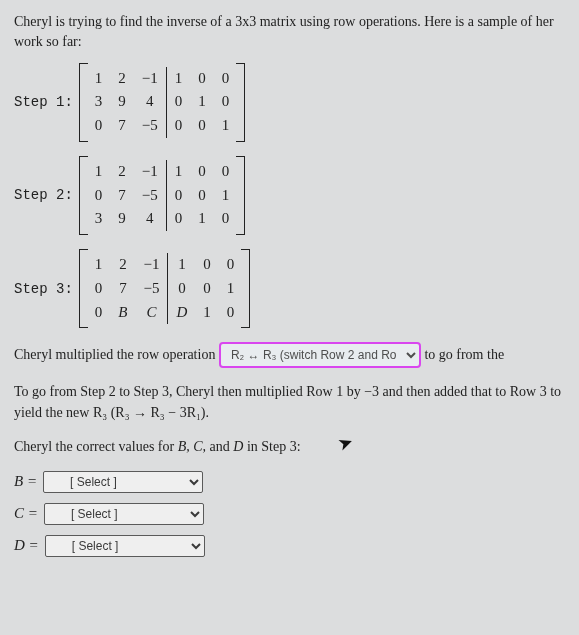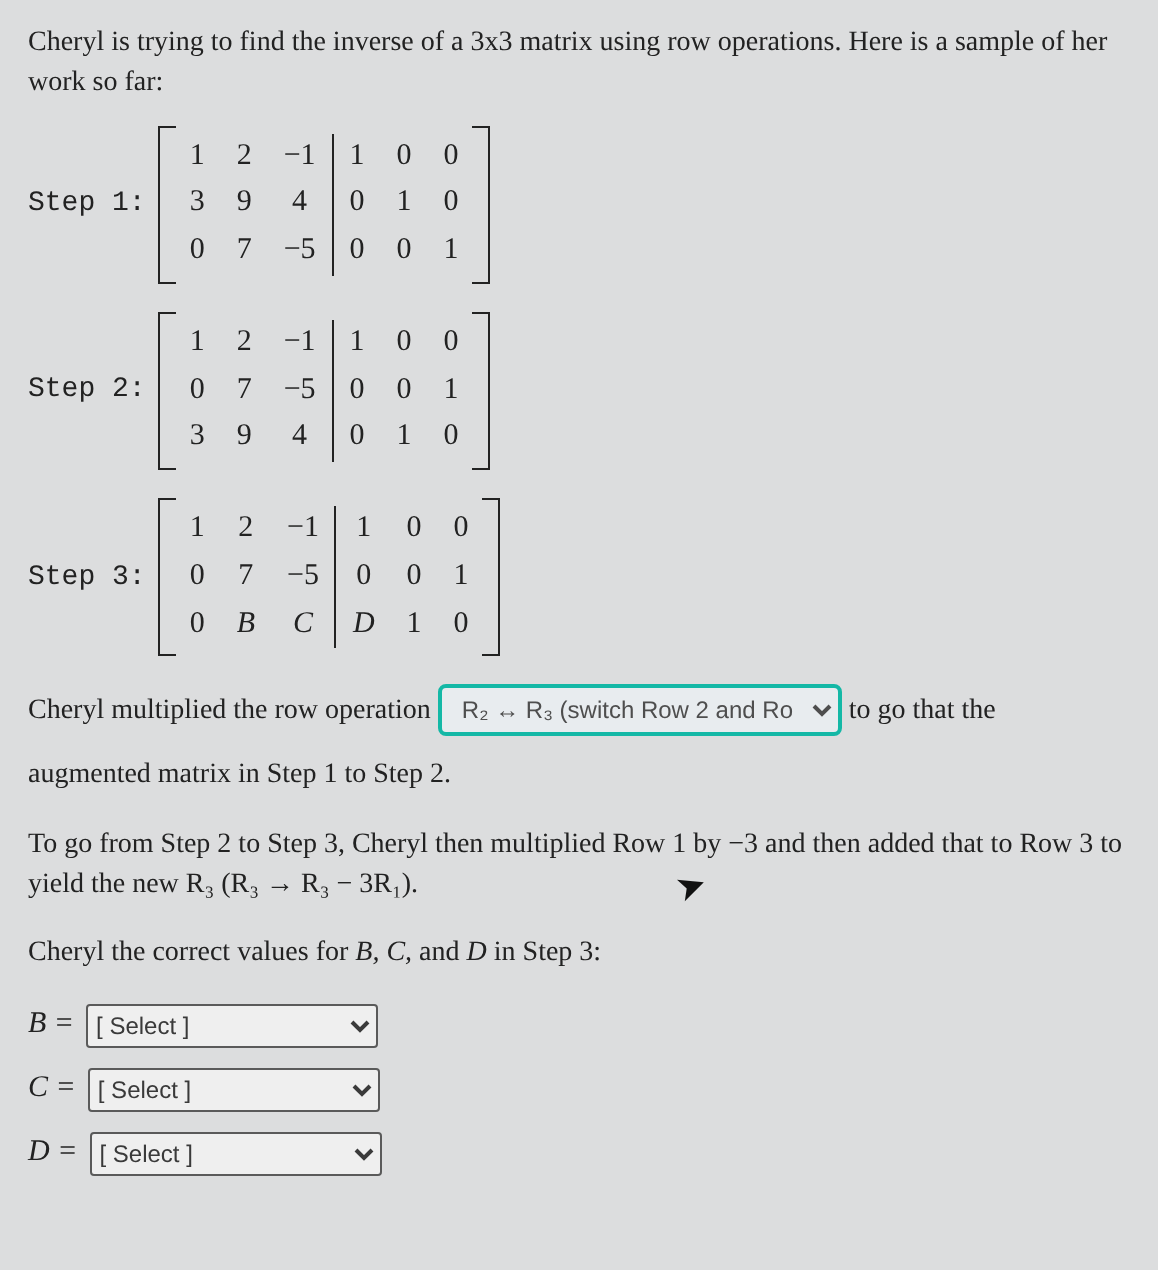--- a/index.html
+++ b/index.html
@@ -35,38 +35,38 @@
   .matrix td {
     padding: 1px 8px;
     text-align: center;
     min-width: 20px;
     font-size: 15px;
   }
   .matrix td.aug-left { border-right: 1.6px solid #222; }
   .para { margin: 14px 0; }
   .math-i { font-style: italic; font-family: 'Times New Roman', serif; }
   select.row-op {
-    border: 2px solid #14b8a6;
+    border: 2px solid #d946ef;
     border-radius: 4px;
     background: #e8ecef;
     color: #4e4e4e;
     padding: 3px 6px;
     font-size: 12px;
     font-family: Arial, sans-serif;
     max-width: 210px;
   }
   select.small {
     border: 1px solid #5a5a5a;
     border-radius: 2px;
     background: #efefef;
     color: #3a3a3a;
-    padding: 2px 0;
+    padding: 2px 22px;
     font-size: 12px;
     font-family: Arial, sans-serif;
-    width: 146px;
+    width: 160px;
   }
   .ans-row { display: flex; align-items: center; margin: 10px 0; }
   .ans-row .lbl { font-style: italic; font-family: 'Times New Roman', serif; margin-right: 6px; font-size: 15px; }
   .cursor {
     position: absolute;
     left: 338px; top: 430px;
     font-size: 18px;
     color: #111;
     transform: rotate(-20deg);
     pointer-events: none;
@@ -178,22 +178,21 @@
     </tbody>
       </table>
   </div>
 </div>
 
 <div class="para">
   <span>Cheryl multiplied the row operation</span>
   <select class="row-op">
     <option>R₂ ↔ R₃ (switch Row 2 and Ro</option>
   </select>
-  <span>to go that the</span>
-  <div style="margin-top:10px;">augmented matrix in Step 1 to Step 2.</div>
+  <span>to go from the</span>
 </div>
 
 <span class="cursor">➤</span>
 
 <div class="para">To go from Step 2 to Step 3, Cheryl then multiplied Row 1 by −3 and then added that to Row 3 to yield the new R₃ (R₃ → R₃ − 3R₁).</div>
 
 <div class="para">
   <span>Cheryl the correct values for </span><span class="math-i">B, C,</span><span> and </span><span class="math-i">D</span><span> in Step 3:</span>
 </div>
 

